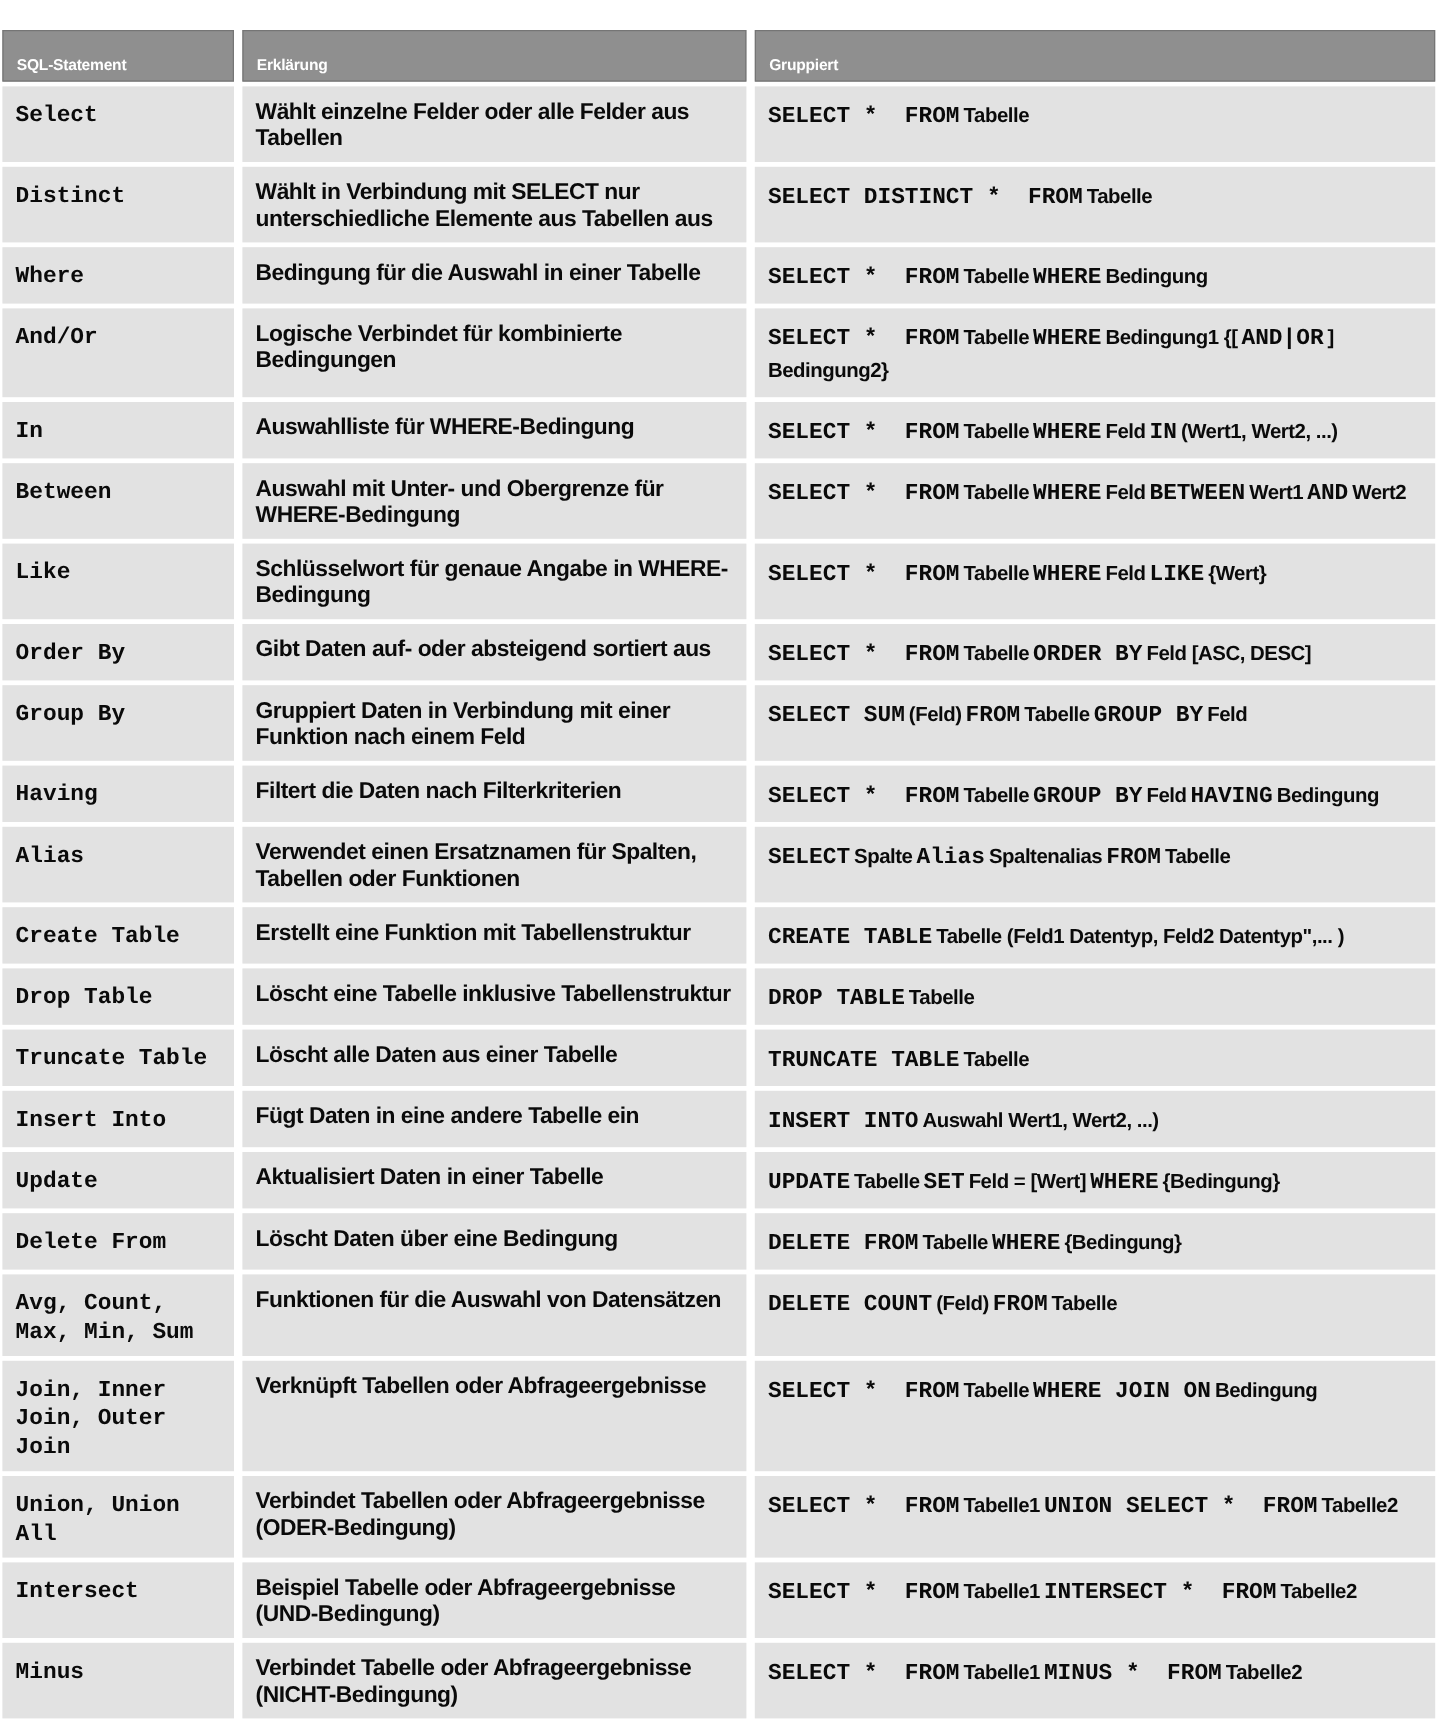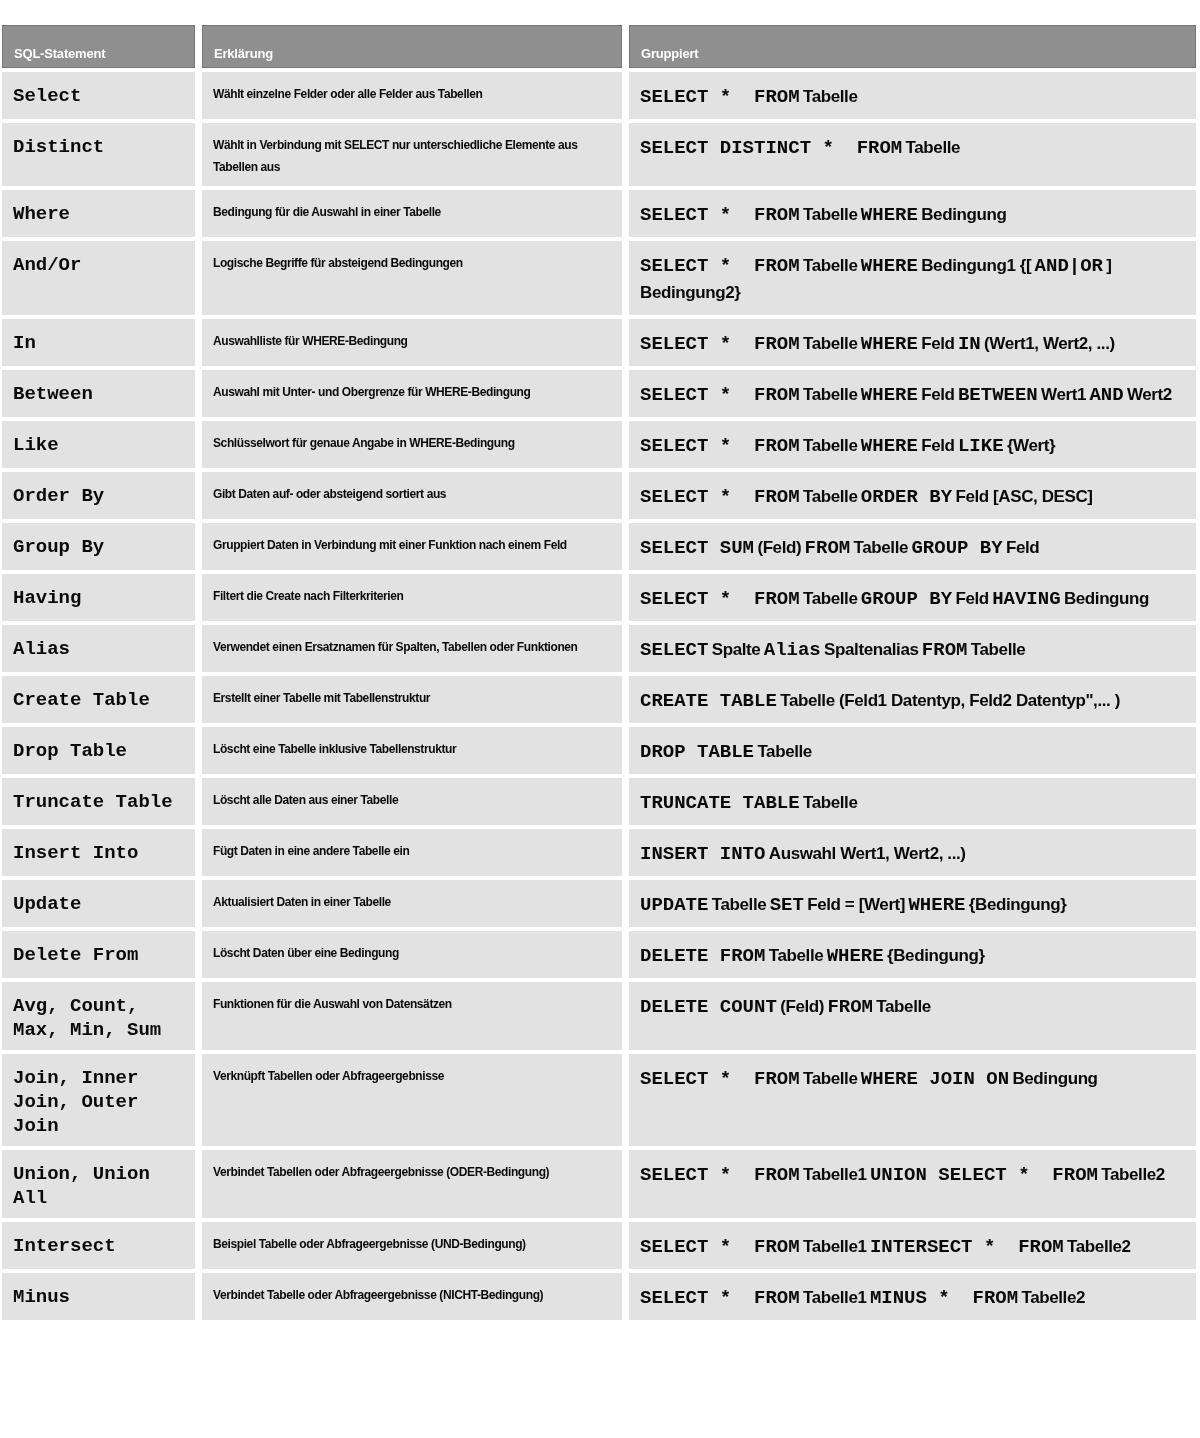--- a/index.html
+++ b/index.html
@@ -40,21 +40,21 @@
   .c-statement {
     font-family: "Liberation Mono", "DejaVu Sans Mono", monospace;
     font-weight: bold;
     font-size: 19px;
     line-height: 24px;
     padding-top: 12px;
   }
   .c-explanation {
     font-family: "Liberation Sans", sans-serif;
     font-weight: bold;
-    font-size: 12px;
+    font-size: 19px;
     letter-spacing: -0.4px;
     line-height: 22px;
     padding-top: 11px;
   }
   .c-example {
     font-family: "Liberation Sans", sans-serif;
     font-weight: bold;
     font-size: 12px; 
     line-height: 25px;
     padding-top: 12px;
@@ -95,21 +95,21 @@
   </div>
 
   <div class="row">
     <div class="cell c-statement">Where</div>
     <div class="cell c-explanation">Bedingung für die Auswahl in einer Tabelle</div>
     <div class="cell c-example"><span class="seg kw">SELECT *  FROM</span> <span class="seg pl">Tabelle</span> <span class="seg kw">WHERE</span> <span class="seg pl">Bedingung</span></div>
   </div>
 
   <div class="row">
     <div class="cell c-statement">And/Or</div>
-    <div class="cell c-explanation">Logische Begriffe für absteigend Bedingungen</div>
+    <div class="cell c-explanation">Logische Verbindet für kombinierte Bedingungen</div>
     <div class="cell c-example"><span class="seg kw">SELECT *  FROM</span> <span class="seg pl">Tabelle</span> <span class="seg kw">WHERE</span> <span class="seg pl">Bedingung1 {[</span> <span class="seg kw">AND|OR</span> <span class="seg pl">] Bedingung2}</span></div>
   </div>
 
   <div class="row">
     <div class="cell c-statement">In</div>
     <div class="cell c-explanation">Auswahlliste für WHERE-Bedingung</div>
     <div class="cell c-example"><span class="seg kw">SELECT *  FROM</span> <span class="seg pl">Tabelle</span> <span class="seg kw">WHERE</span> <span class="seg pl">Feld</span> <span class="seg kw">IN</span> <span class="seg pl">(Wert1, Wert2, ...)</span></div>
   </div>
 
   <div class="row">
@@ -131,33 +131,33 @@
   </div>
 
   <div class="row">
     <div class="cell c-statement">Group By</div>
     <div class="cell c-explanation">Gruppiert Daten in Verbindung mit einer Funktion nach einem Feld</div>
     <div class="cell c-example"><span class="seg kw">SELECT SUM</span> <span class="seg pl">(Feld)</span> <span class="seg kw">FROM</span> <span class="seg pl">Tabelle</span> <span class="seg kw">GROUP BY</span> <span class="seg pl">Feld</span></div>
   </div>
 
   <div class="row">
     <div class="cell c-statement">Having</div>
-    <div class="cell c-explanation">Filtert die Create nach Filterkriterien</div>
+    <div class="cell c-explanation">Filtert die Daten nach Filterkriterien</div>
     <div class="cell c-example"><span class="seg kw">SELECT *  FROM</span> <span class="seg pl">Tabelle</span> <span class="seg kw">GROUP BY</span> <span class="seg pl">Feld</span> <span class="seg kw">HAVING</span> <span class="seg pl">Bedingung</span></div>
   </div>
 
   <div class="row">
     <div class="cell c-statement">Alias</div>
     <div class="cell c-explanation">Verwendet einen Ersatznamen für Spalten, Tabellen oder Funktionen</div>
     <div class="cell c-example"><span class="seg kw">SELECT</span> <span class="seg pl">Spalte</span> <span class="seg kw">Alias</span> <span class="seg pl">Spaltenalias</span> <span class="seg kw">FROM</span> <span class="seg pl">Tabelle</span></div>
   </div>
 
   <div class="row">
     <div class="cell c-statement">Create Table</div>
-    <div class="cell c-explanation">Erstellt einer Tabelle mit Tabellenstruktur</div>
+    <div class="cell c-explanation">Erstellt eine Funktion mit Tabellenstruktur</div>
     <div class="cell c-example"><span class="seg kw">CREATE TABLE</span> <span class="seg pl">Tabelle (Feld1 Datentyp, Feld2 Datentyp",... )</span></div>
   </div>
 
   <div class="row">
     <div class="cell c-statement">Drop Table</div>
     <div class="cell c-explanation">Löscht eine Tabelle inklusive Tabellenstruktur</div>
     <div class="cell c-example"><span class="seg kw">DROP TABLE</span> <span class="seg pl">Tabelle</span></div>
   </div>
 
   <div class="row">

